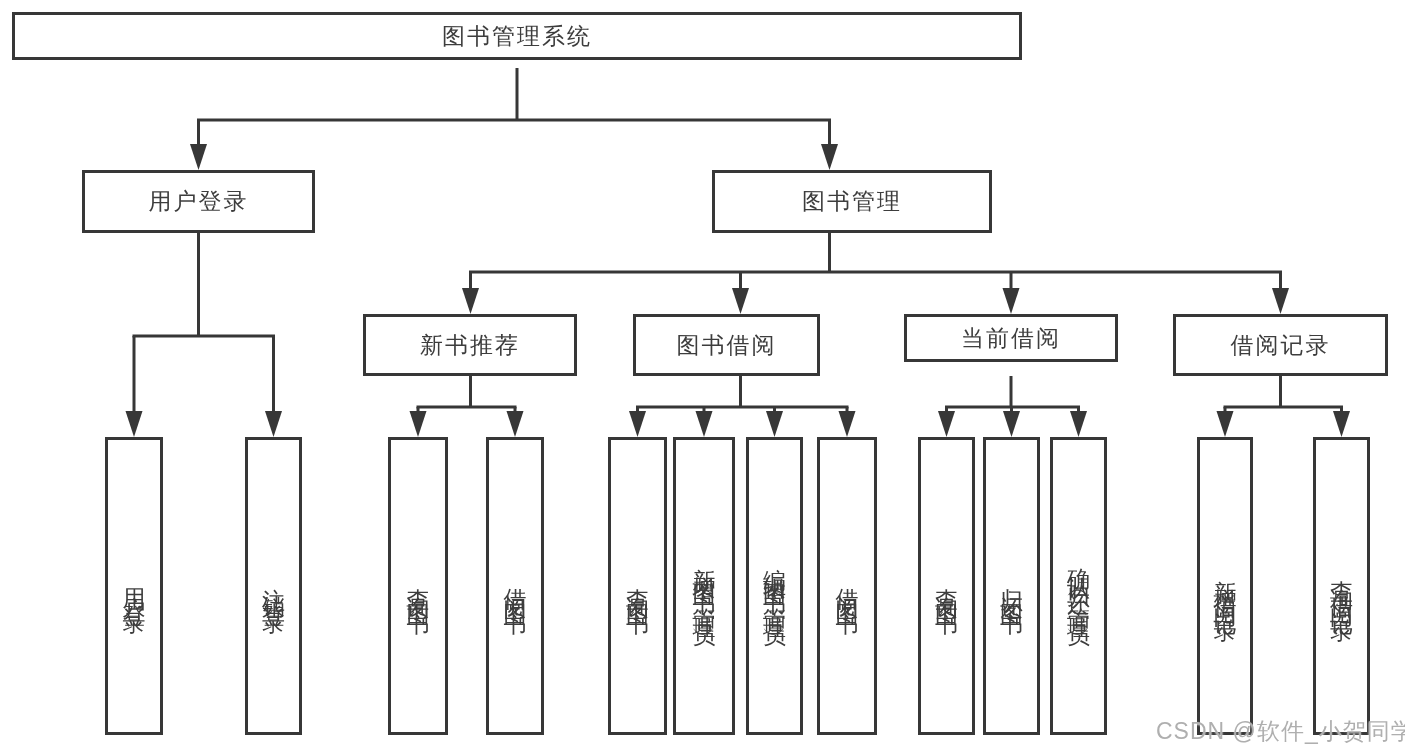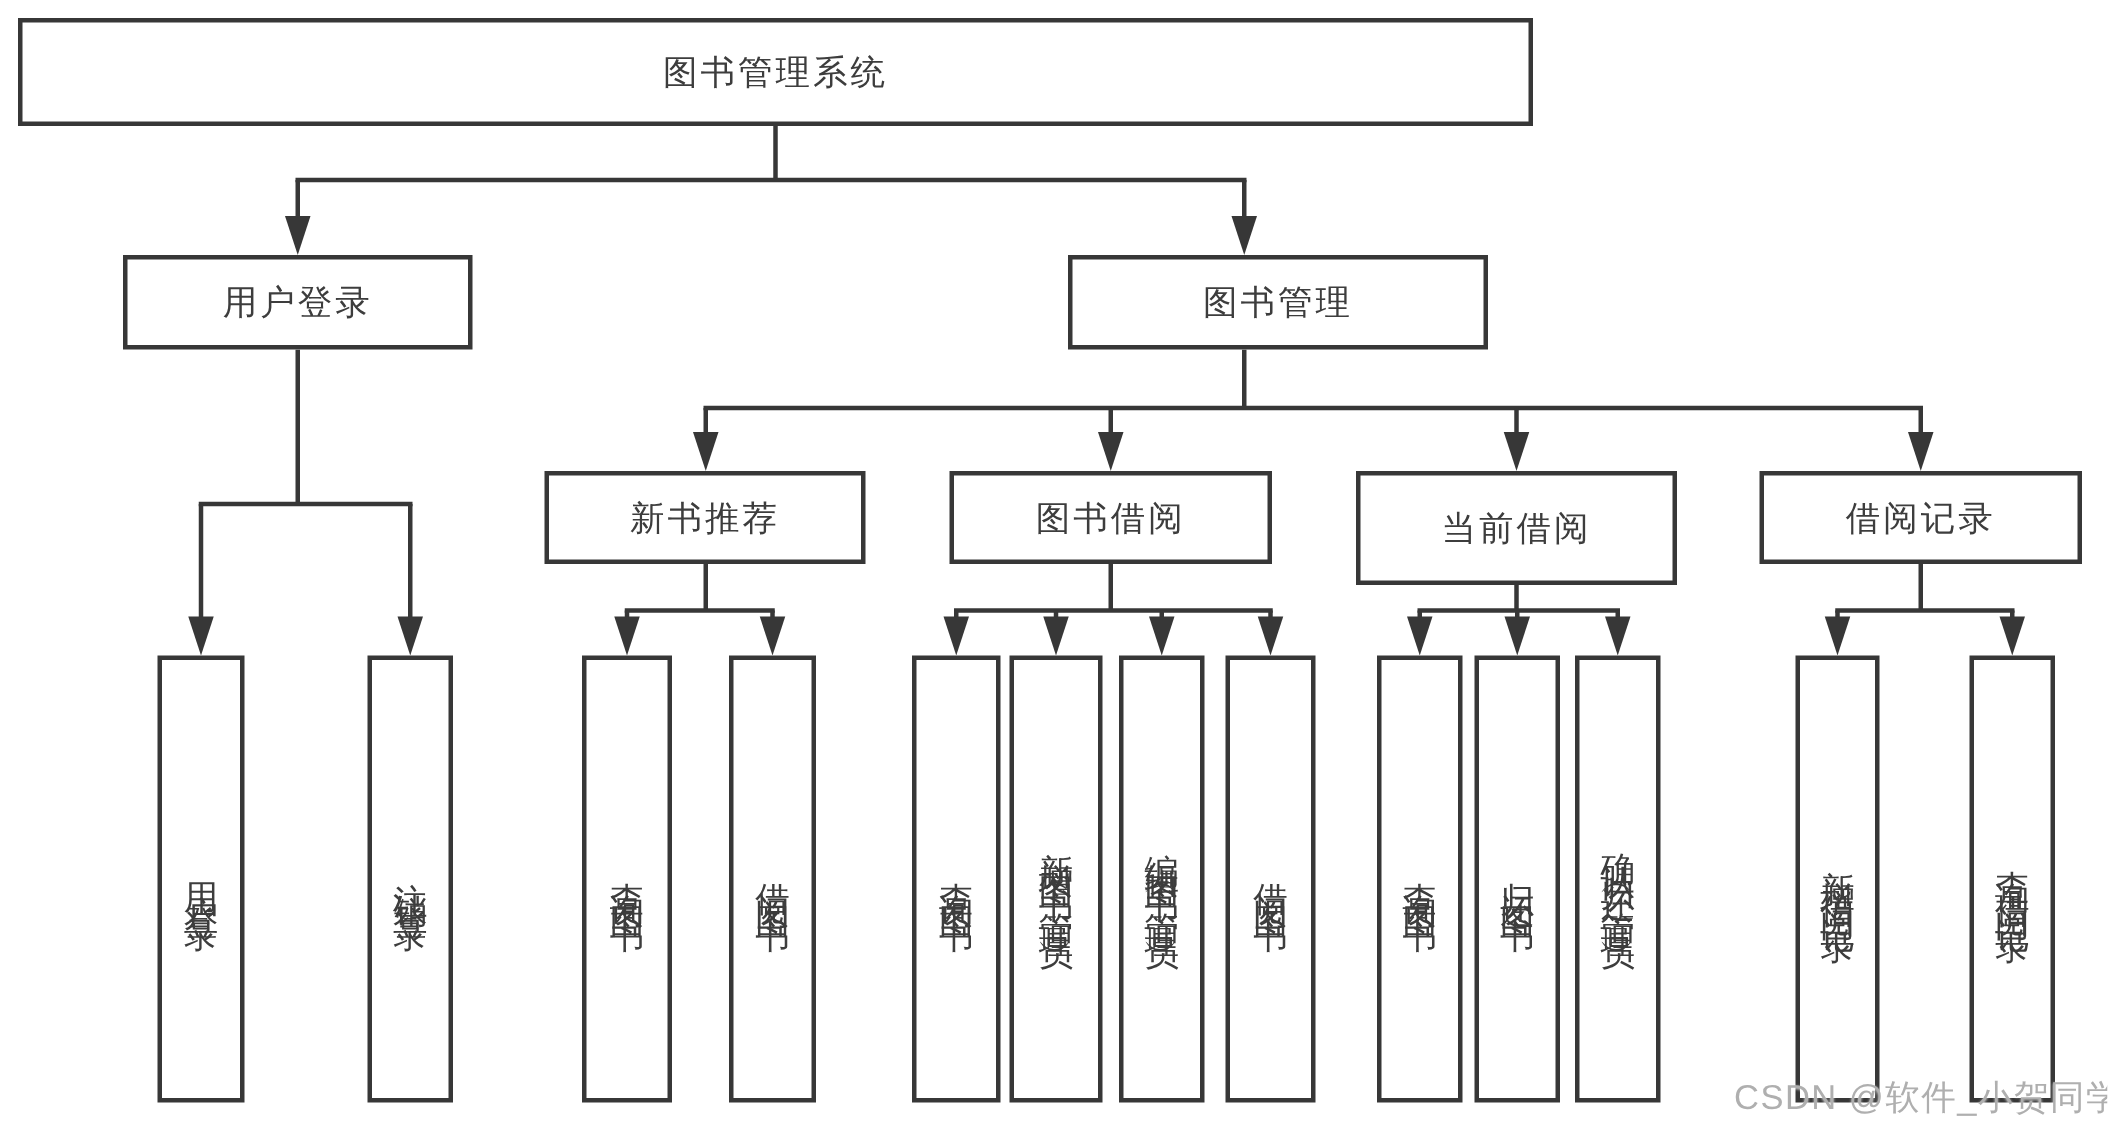--- a/index.html
+++ b/index.html
@@ -99,36 +99,36 @@
       <line x1="1078.5" y1="407" x2="1078.5" y2="415" stroke="#373737" stroke-width="3"></line>
       <polygon points="1070,411 1087,411 1078.5,437" fill="#373737"></polygon>
       <line x1="1280.5" y1="376" x2="1280.5" y2="407" stroke="#373737" stroke-width="3"></line>
       <line x1="1223.5" y1="407" x2="1343" y2="407" stroke="#373737" stroke-width="3"></line>
       <line x1="1225" y1="407" x2="1225" y2="415" stroke="#373737" stroke-width="3"></line>
       <polygon points="1216.5,411 1233.5,411 1225,437" fill="#373737"></polygon>
       <line x1="1341.5" y1="407" x2="1341.5" y2="415" stroke="#373737" stroke-width="3"></line>
       <polygon points="1333,411 1350,411 1341.5,437" fill="#373737"></polygon>
     </svg>
   <div id="nodes">
-      <div class="node" style="left: 12px; top: 12px; width: 1010px; height: 72px;">
+      <div class="node" style="left: 12px; top: 12px; width: 1010px; height: 48px;">
         <span>图书管理系统</span>
       </div>
       <div class="node" style="left: 82px; top: 170px; width: 233px; height: 63px;">
         <span>用户登录</span>
       </div>
       <div class="node" style="left: 712px; top: 170px; width: 280px; height: 63px; justify-content: center;">
         <span>图书管理</span>
       </div>
       <div class="node" style="left: 363px; top: 314px; width: 214px; height: 62px;">
         <span>新书推荐</span>
       </div>
-      <div class="node" style="left: 633px; top: 314px; width: 215px; height: 62px;">
+      <div class="node" style="left: 633px; top: 314px; width: 187px; height: 62px;">
         <span>图书借阅</span>
       </div>
-      <div class="node" style="left: 904px; top: 314px; width: 214px; height: 76px;">
+      <div class="node" style="left: 904px; top: 314px; width: 214px; height: 48px;">
         <span>当前借阅</span>
       </div>
       <div class="node" style="left: 1173px; top: 314px; width: 215px; height: 62px;">
         <span>借阅记录</span>
       </div>
       <div class="node v" style="left: 105px; top: 437px; width: 58px; height: 298px;">
         <span>用户登录</span>
       </div>
       <div class="node v" style="left: 245px; top: 437px; width: 57px; height: 298px;">
         <span>注销登录</span>

